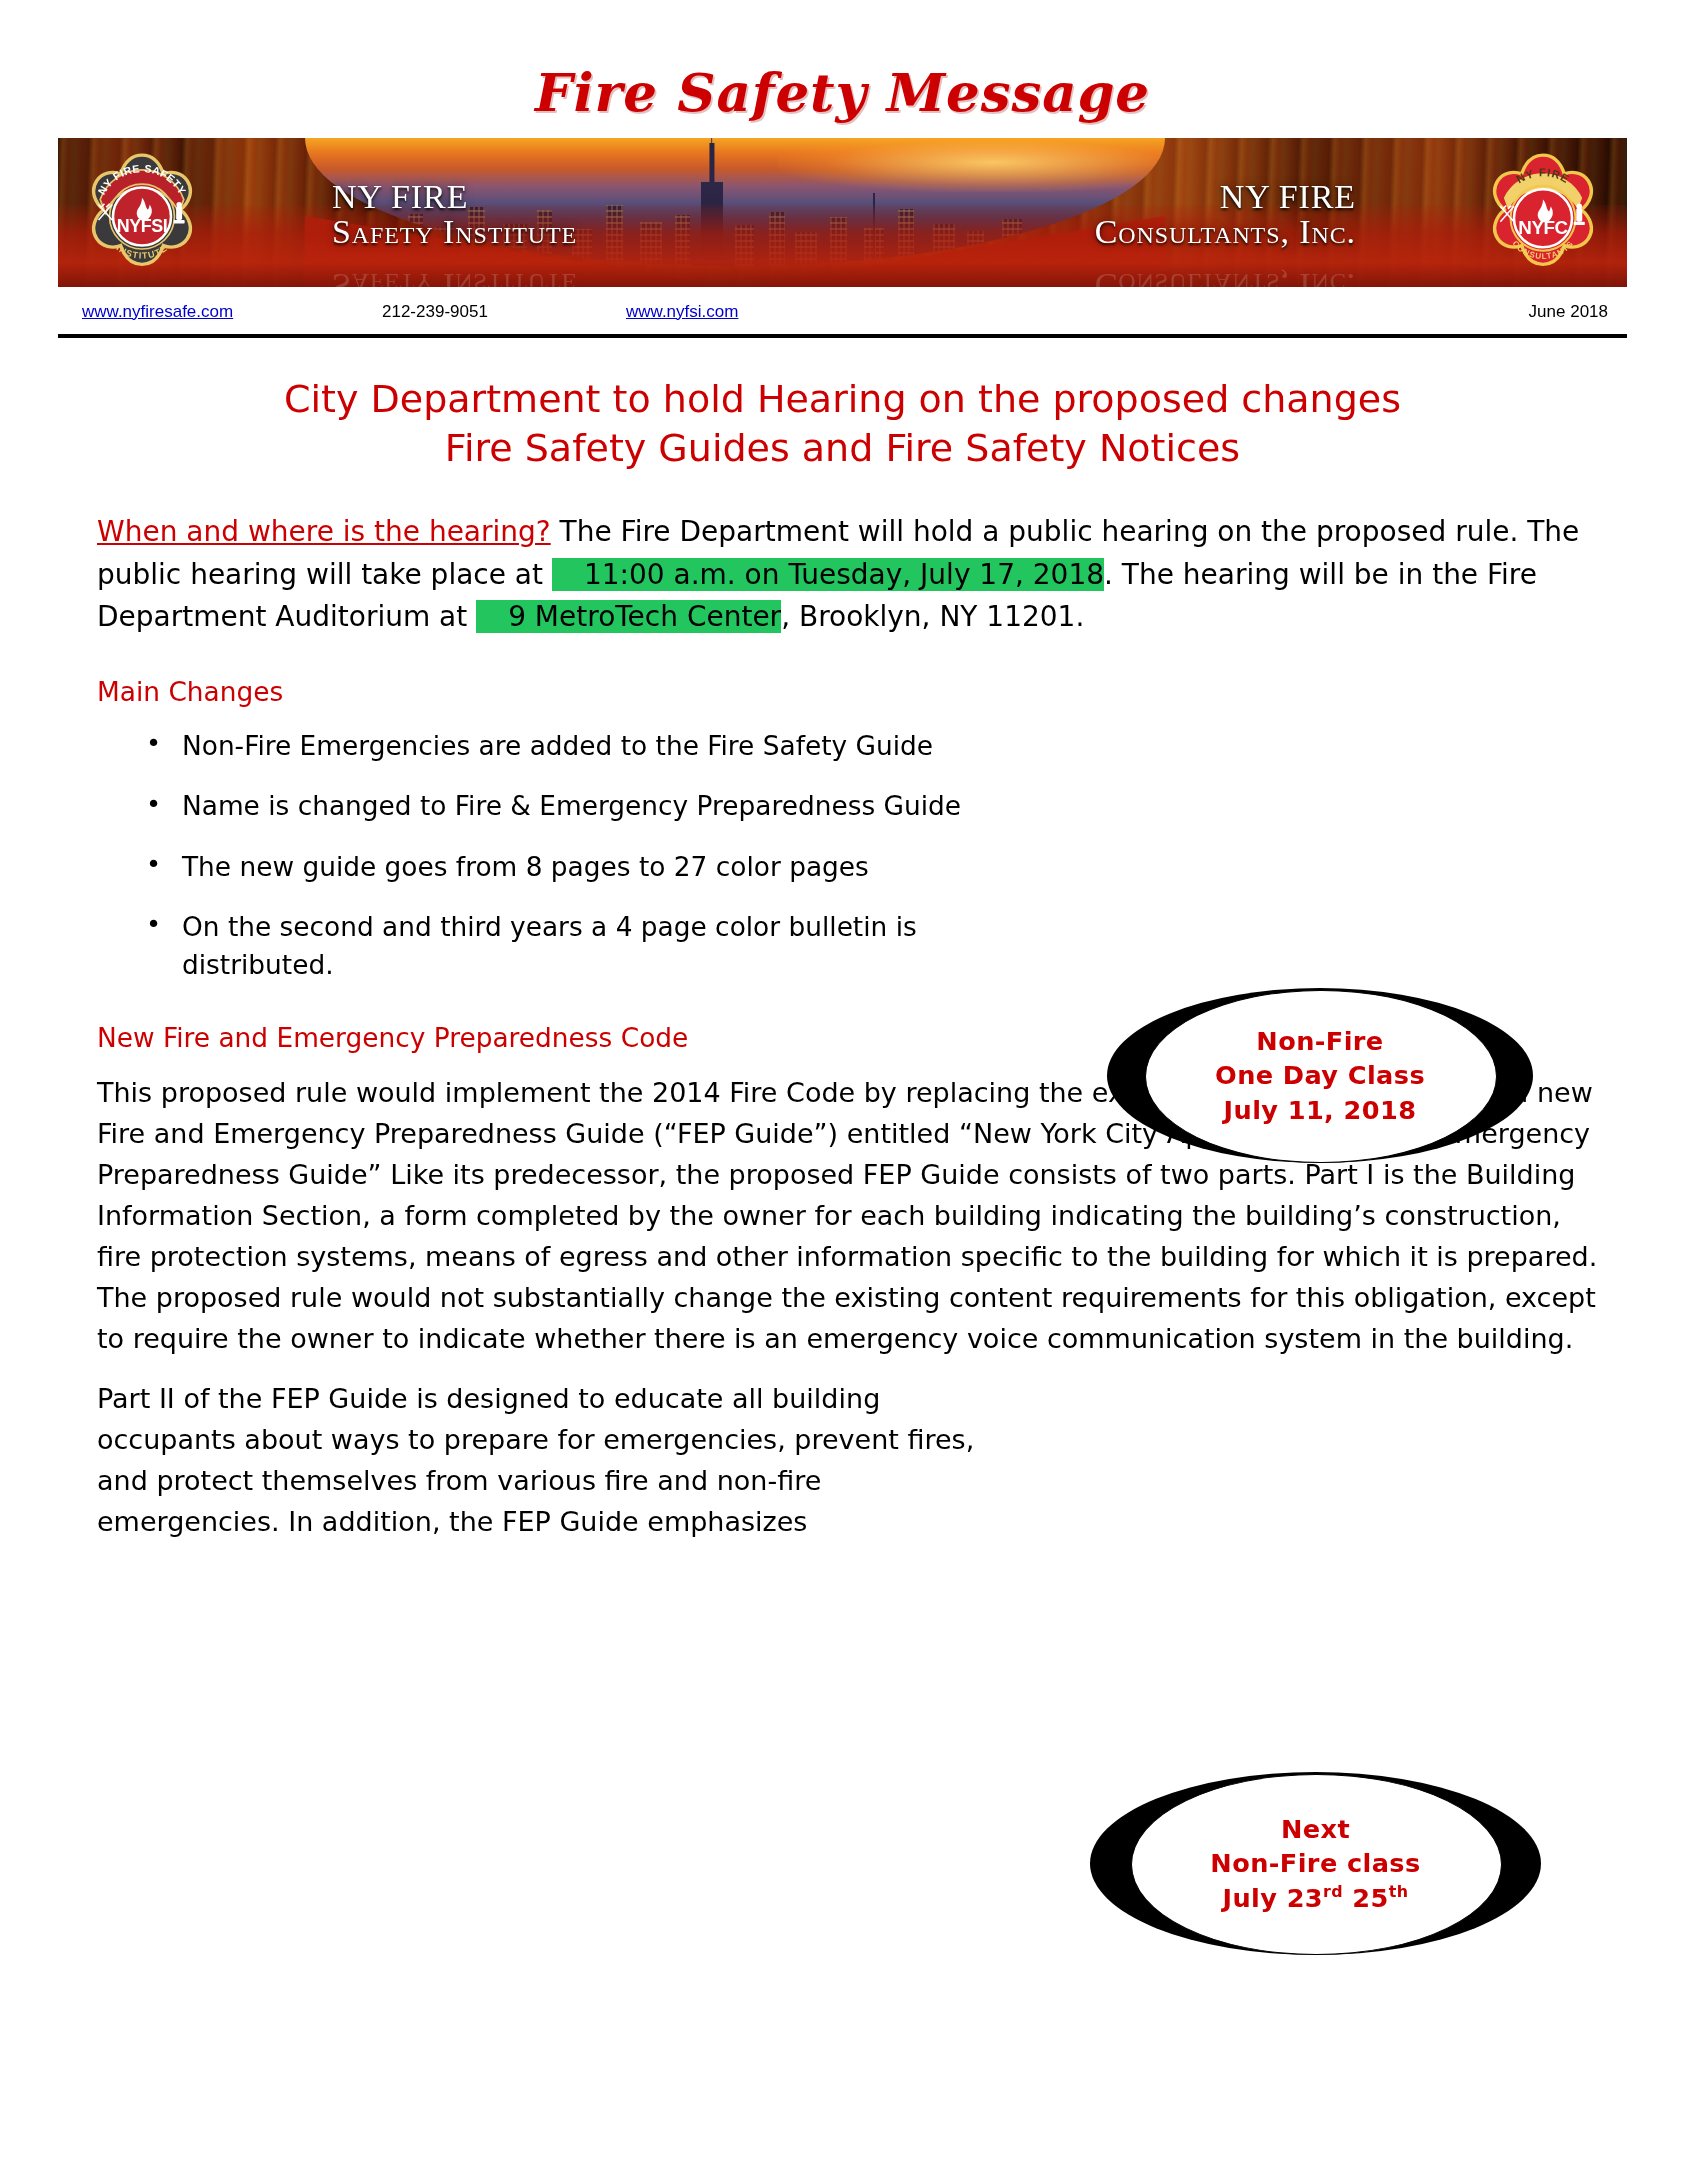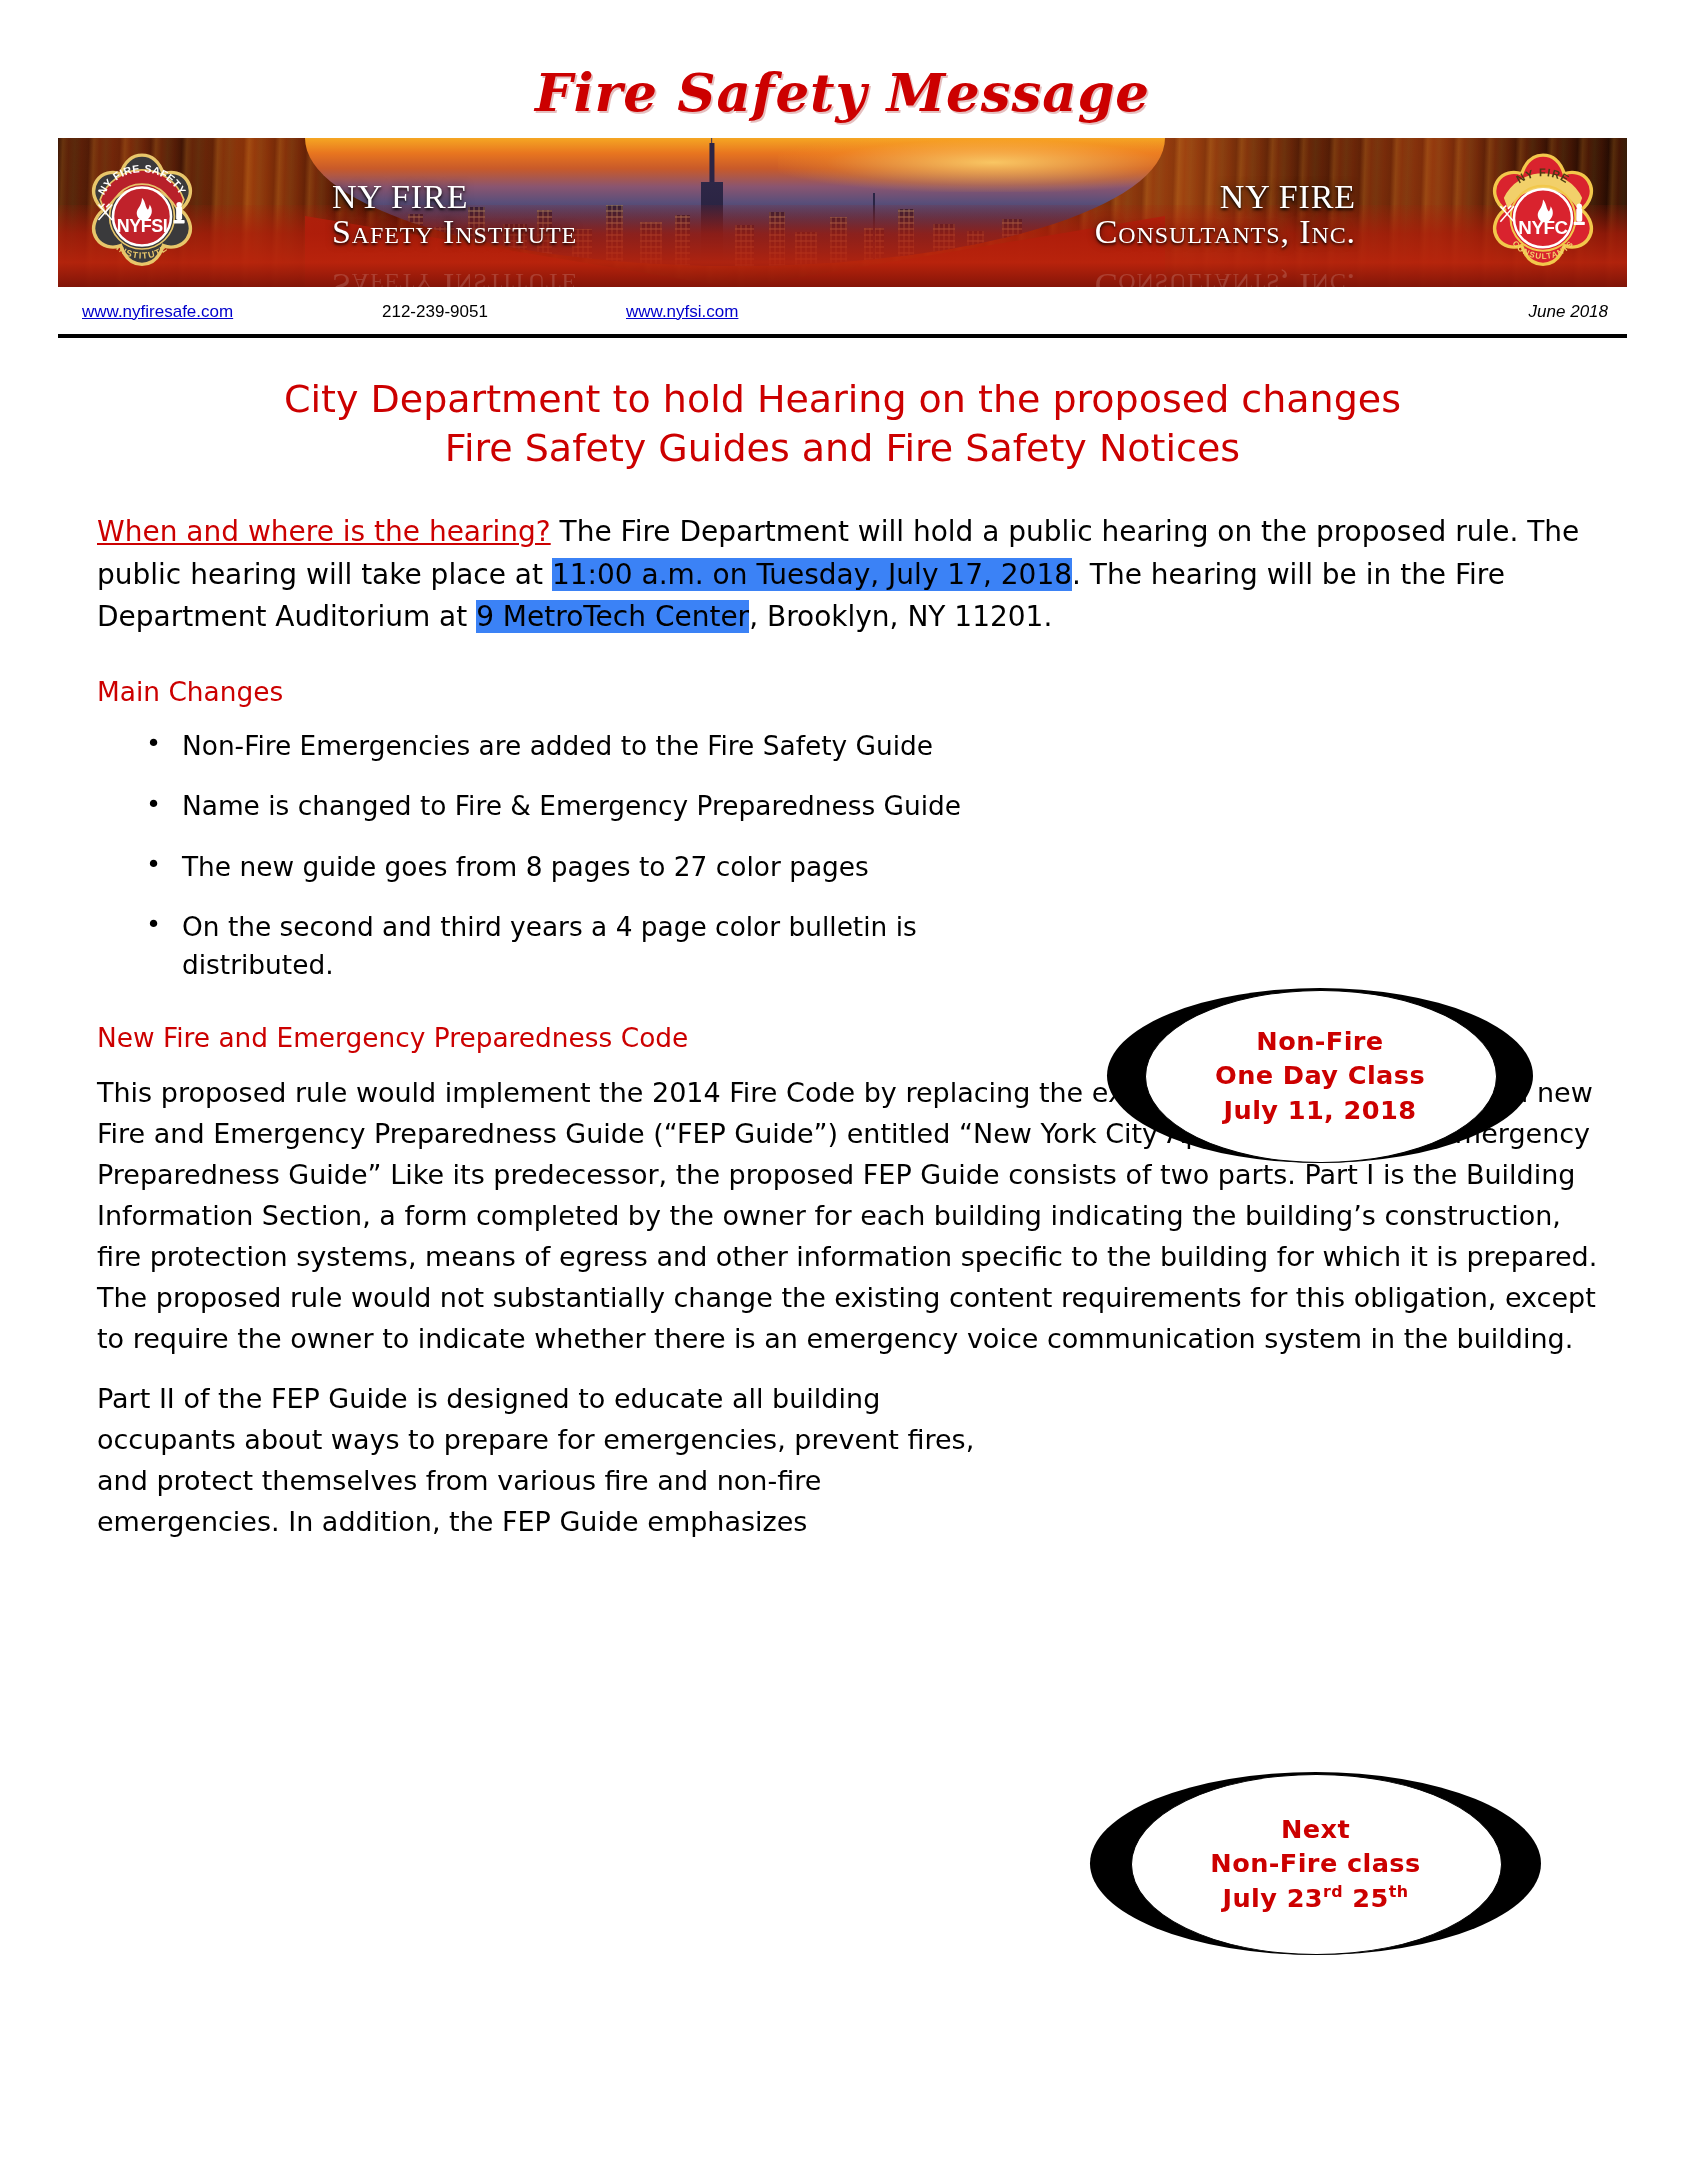--- a/index.html
+++ b/index.html
@@ -154,21 +154,21 @@
     height:39px;
     display:flex;align-items:center;
     font-family:"Liberation Sans", sans-serif;
     font-size:17px;
     color:#000;
   }
   .linkbar .lb{position:absolute;white-space:nowrap;}
   .lb-a{left:24px;}
   .lb-b{left:324px;}
   .lb-c{left:568px;}
-  .lb-d{right:19px;font-style:italic;}
+  .lb-d{right:19px;}
   .weblink{color:#0000CC;text-decoration:underline;}
   .rule{
     width:1569px;margin:3.4px auto 0 auto;height:3.4px;background:#000;
   }
 
   
   .content{
     position:relative;
     width:1525px;margin:0 auto;
     padding:0 0 0 0;
@@ -183,21 +183,21 @@
     font-family:"DejaVu Sans", sans-serif;
     padding:0 51px;
   }
   .para{
     color:#000;
     font-size:28px;
     line-height:1.52;
     margin:39px 0 0 0;
     padding:0 10.2px 0 17px;
   }
-  .hl{background:#3b82f6;}
+  .hl{background:#22c55e;padding-left:32px;}
   .redlead{color:#CC0000;text-decoration:underline;}
   .sec-head{
     color:#CC0000;
     font-size:26.4px;
     margin:37px 0 0 0;
     padding-left:17px;
   }
   ul.bullets{
     margin:20.4px 0 0 0;
     padding-left:102px;

